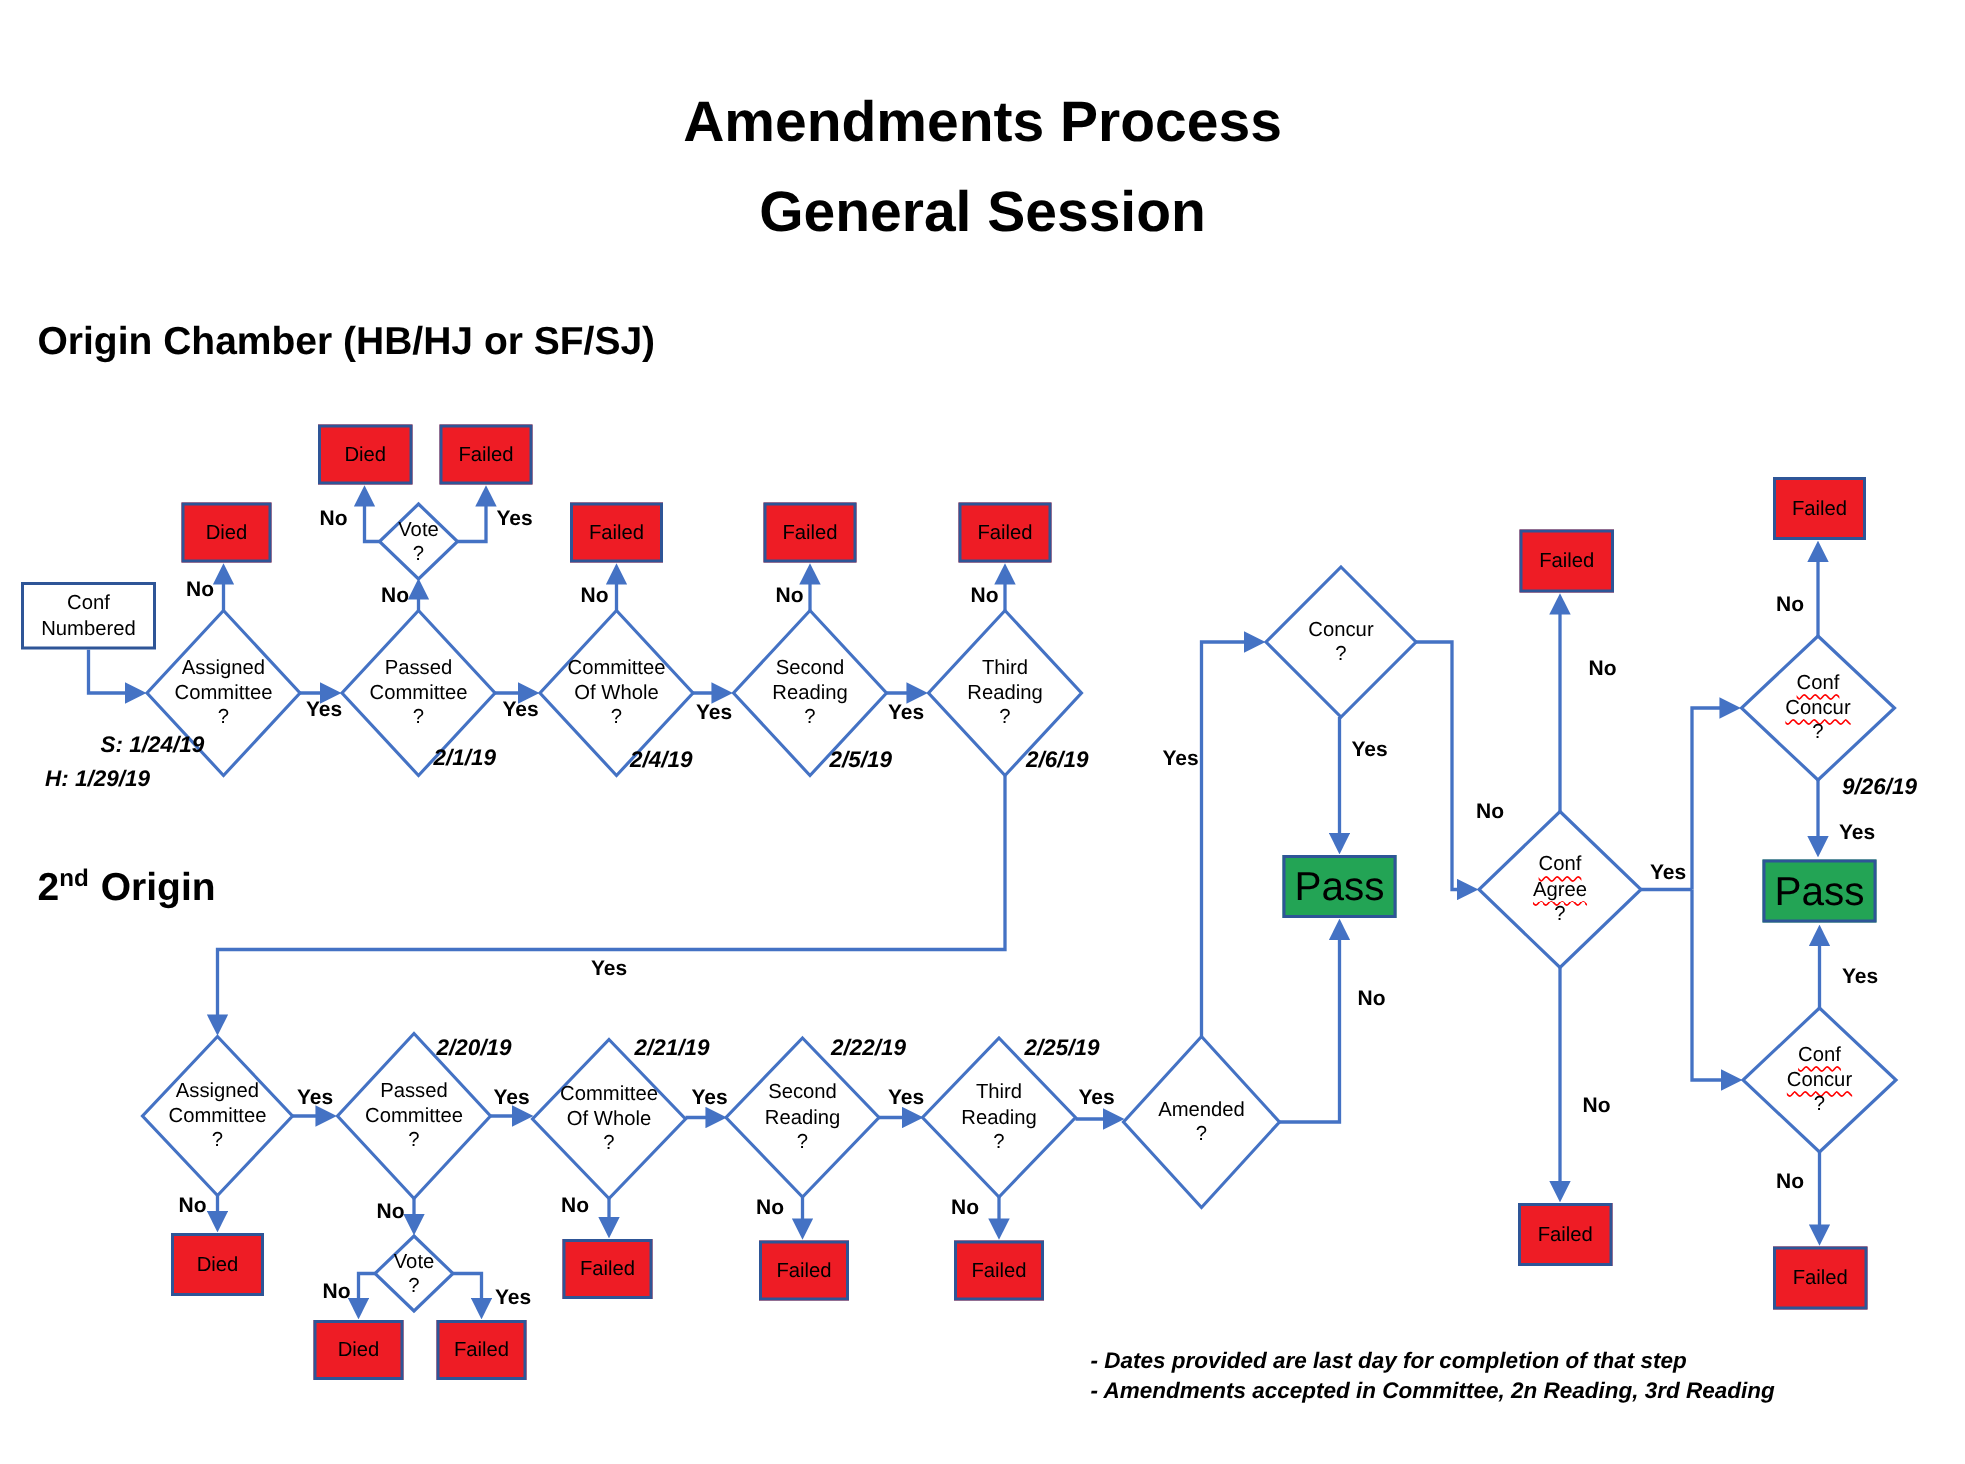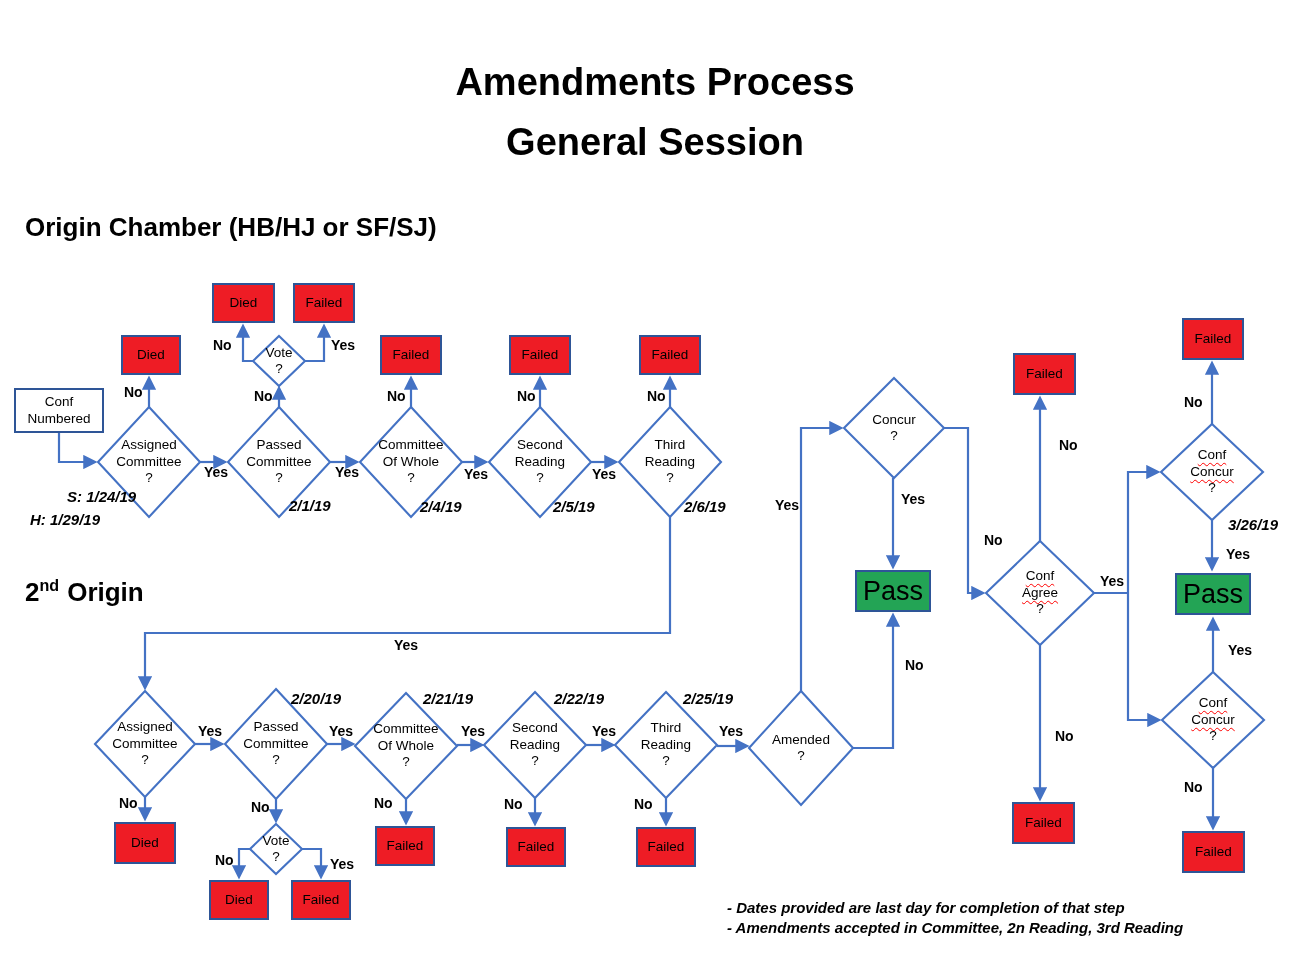--- a/index.html
+++ b/index.html
@@ -324,17 +324,17 @@
     <div class="label branch" style="left: 634px; top: 796px;">No</div>
     <div class="label branch" style="left: 719px; top: 723px;">Yes</div>
     <div class="label branch" style="left: 775px; top: 497px;">Yes</div>
     <div class="label branch" style="left: 905px; top: 657px;">No</div>
     <div class="label branch" style="left: 901px; top: 491px;">Yes</div>
     <div class="label branch" style="left: 984px; top: 532px;">No</div>
     <div class="label branch" style="left: 1059px; top: 437px;">No</div>
     <div class="label branch" style="left: 1055px; top: 728px;">No</div>
     <div class="label branch" style="left: 1100px; top: 573px;">Yes</div>
     <div class="label branch" style="left: 1184px; top: 394px;">No</div>
-    <div class="label date" style="left: 1228px; top: 516px;">3/26/19</div>
+    <div class="label date" style="left: 1228px; top: 516px;">9/26/19</div>
     <div class="label branch" style="left: 1226px; top: 546px;">Yes</div>
     <div class="label branch" style="left: 1228px; top: 642px;">Yes</div>
     <div class="label branch" style="left: 1184px; top: 779px;">No</div>
   </div>
 
 </body></html>

